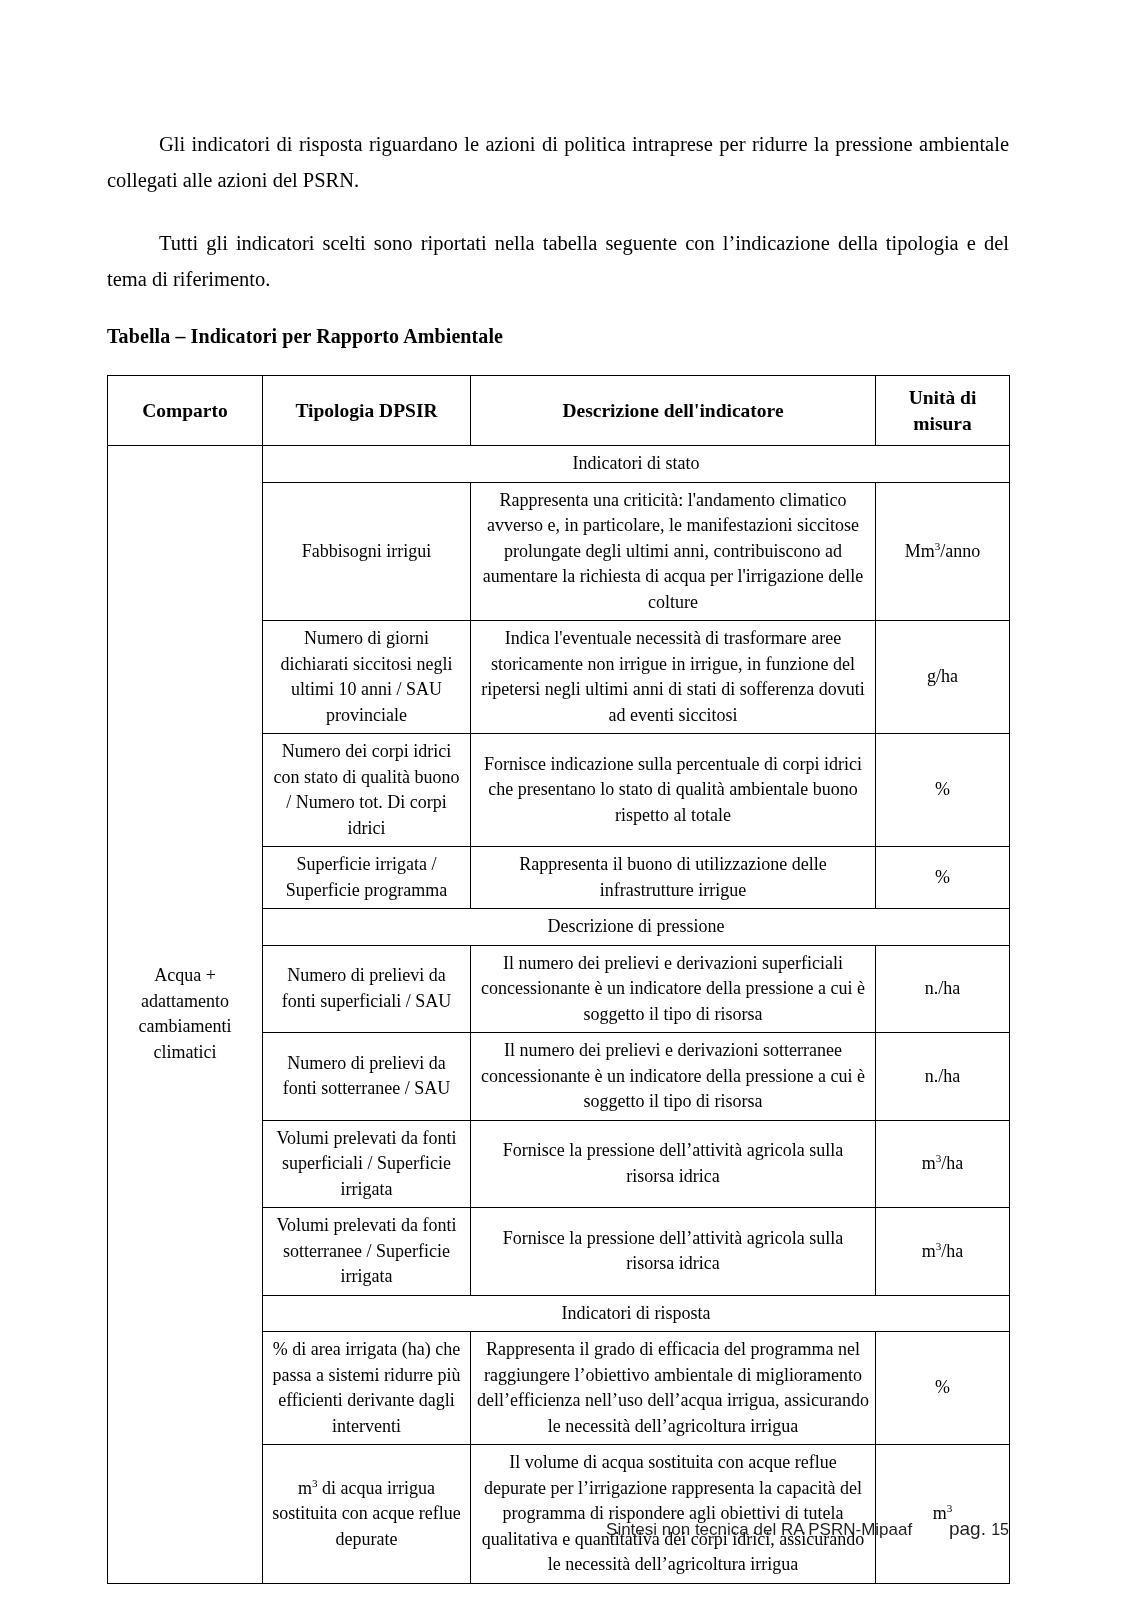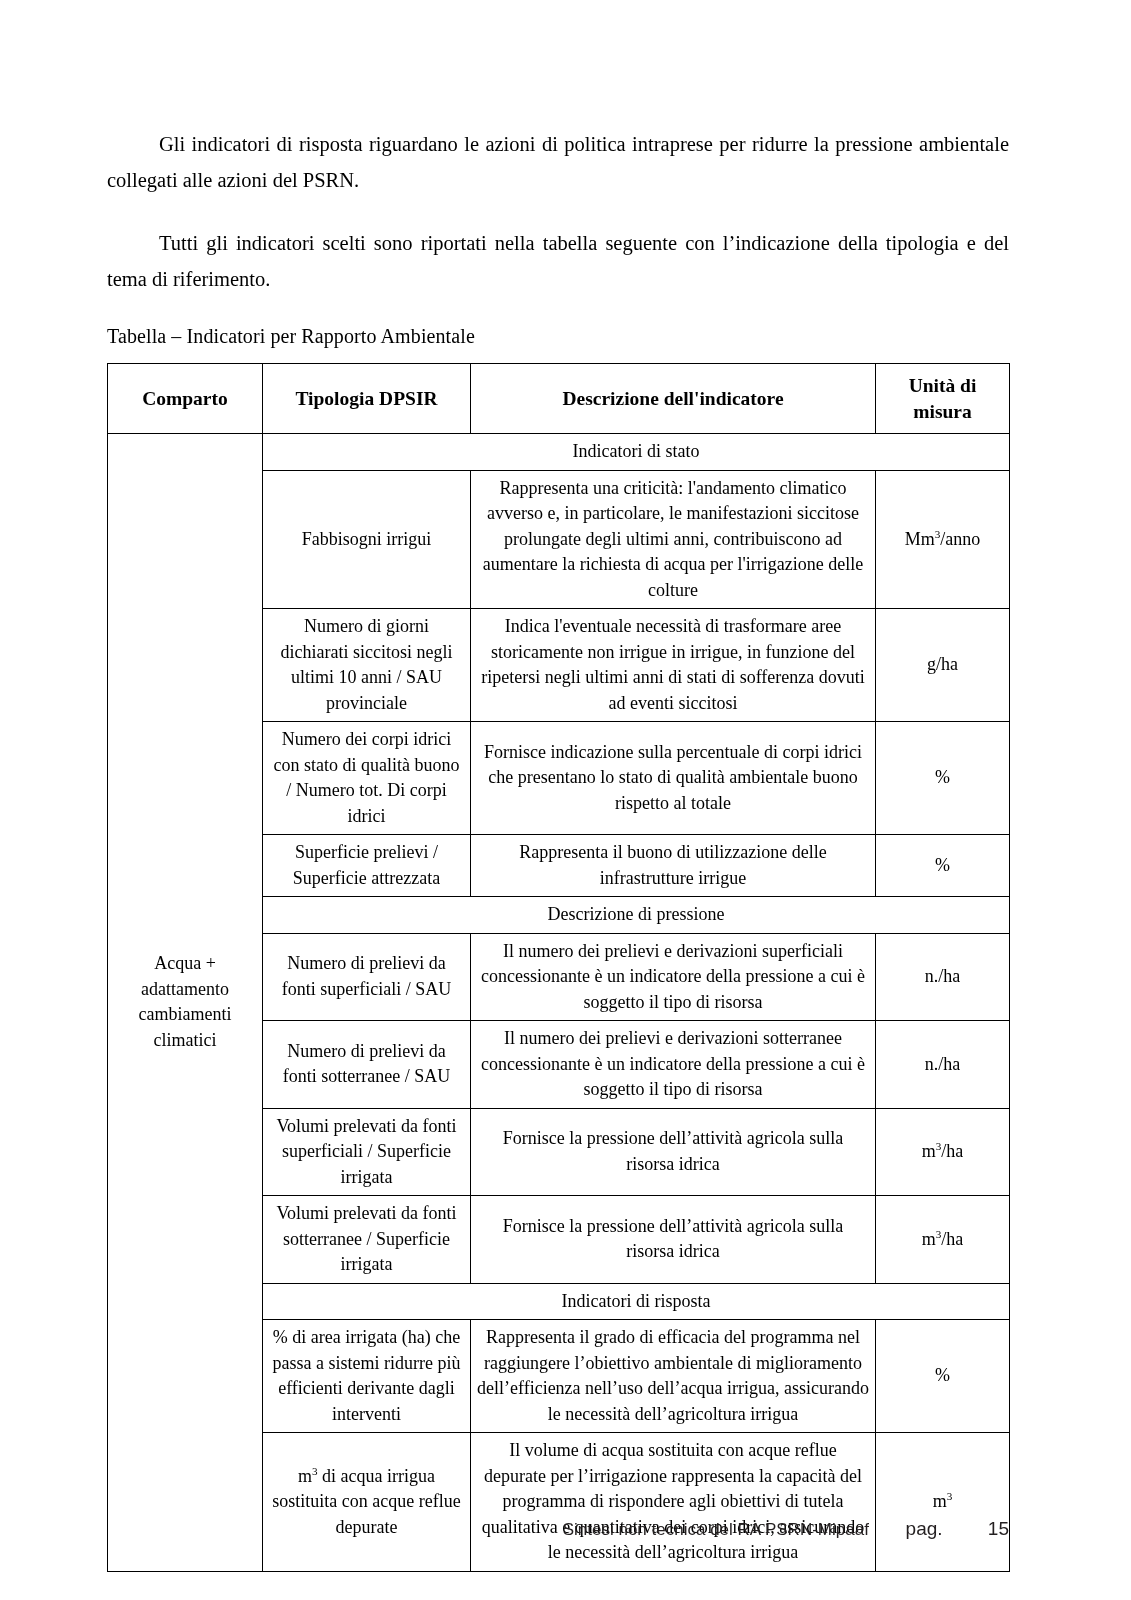--- a/index.html
+++ b/index.html
@@ -35,27 +35,27 @@
     text-indent: 52px;
     -webkit-hyphens: none;
     hyphens: none;
   }
   p.para2 {
     margin: 27px 0 0 0;
   }
   .table-title {
     margin-top: 28px;
     font-size: 20px;
-    font-weight: normal;
+    font-weight: bold;
     letter-spacing: 0.1px;
   }
   table.ind {
     border-collapse: collapse;
     width: 902px;
-    margin-top: 15px;
+    margin-top: 27px;
     table-layout: fixed;
   }
   table.ind td, table.ind th {
     border: 1px solid #000000;
     padding: 5px 6px;
     vertical-align: middle;
     font-size: 18px;
     line-height: 25.5px;
     text-align: center;
     font-weight: normal;
@@ -101,21 +101,21 @@
     width: 902px;
     margin: 0 auto 0 107px;
     text-align: right;
   }
   .footer-text { }
   .footer-page {
     display: inline-block;
     margin-left: 32px;
     font-size: 19px;
   }
-  .footer-page .pg-num { font-size: 19px; margin-left: 40px; }
+  .footer-page .pg-num { font-size: 16px; }
 </style>
 </head>
 <body>
 
 <div class="page">
   <div class="content">
 
     <p class="para">Gli indicatori di risposta riguardano le azioni di politica intraprese per ridurre la pressione ambientale collegati alle azioni del PSRN.</p>
     <p class="para para2">Tutti gli indicatori scelti sono riportati nella tabella seguente con l’indicazione della tipologia e del tema di riferimento.</p>
 
@@ -150,21 +150,21 @@
             <td><span>Numero di giorni dichiarati siccitosi negli ultimi 10 anni / SAU provinciale</span></td>
             <td>Indica l'eventuale necessità di trasformare aree storicamente non irrigue in irrigue, in funzione del ripetersi negli ultimi anni di stati di sofferenza dovuti ad eventi siccitosi</td>
             <td><span>g/ha</span></td>
           </tr>
           <tr>
             <td><span>Numero dei corpi idrici con stato di qualità buono / Numero tot. Di corpi idrici</span></td>
             <td>Fornisce indicazione sulla percentuale di corpi idrici che presentano lo stato di qualità ambientale buono rispetto al totale</td>
             <td><span>%</span></td>
           </tr>
           <tr>
-            <td><span>Superficie prelievi / Superficie attrezzata</span></td>
+            <td><span>Superficie irrigata / Superficie programma</span></td>
             <td>Rappresenta il buono di utilizzazione delle infrastrutture irrigue</td>
             <td><span>%</span></td>
           </tr>
           <tr>
             <td class="section-head" colspan="3">Descrizione di pressione</td>
           </tr>
           <tr>
             <td><span>Numero di prelievi da fonti superficiali / SAU</span></td>
             <td>Il numero dei prelievi e derivazioni superficiali concessionante è un indicatore della pressione a cui è soggetto il tipo di risorsa</td>
             <td><span>n./ha</span></td>

